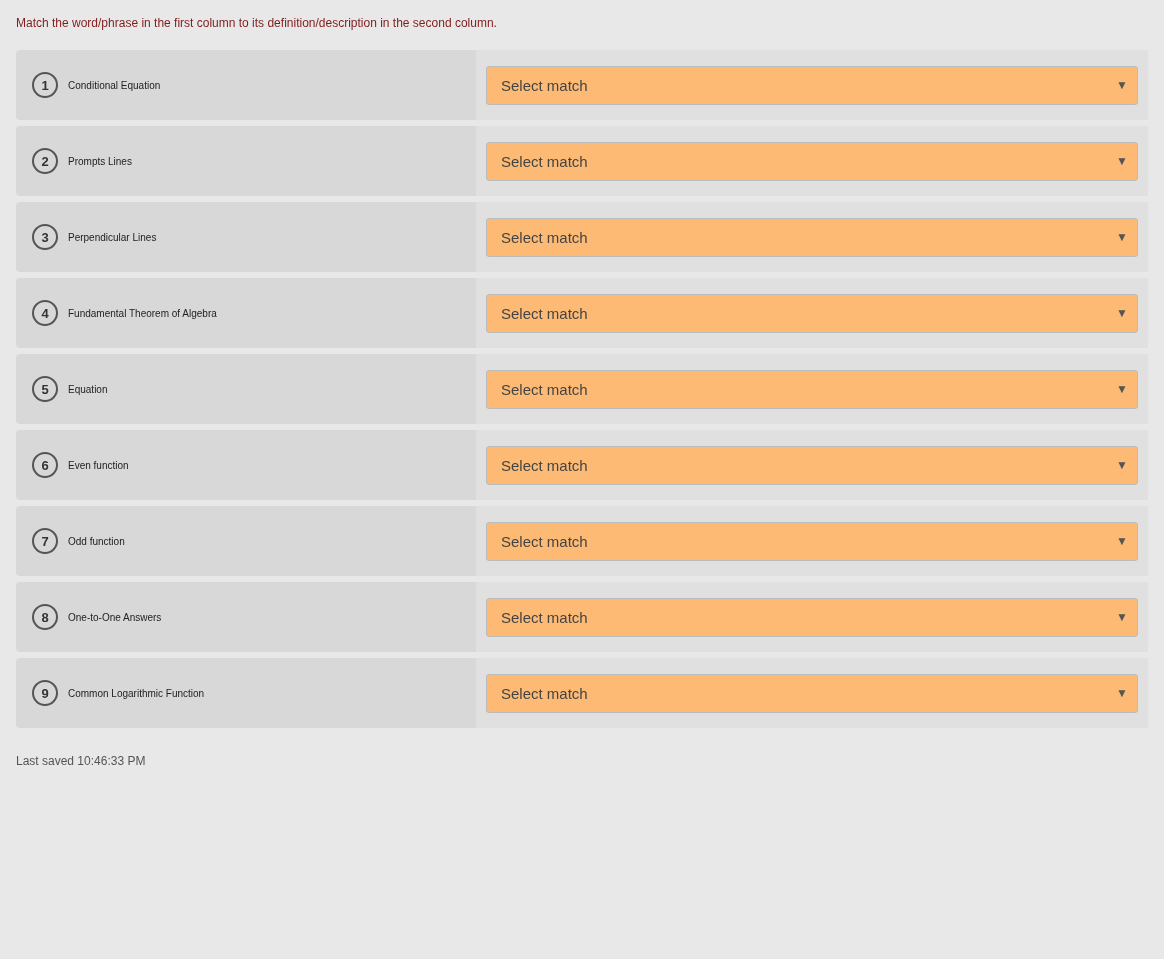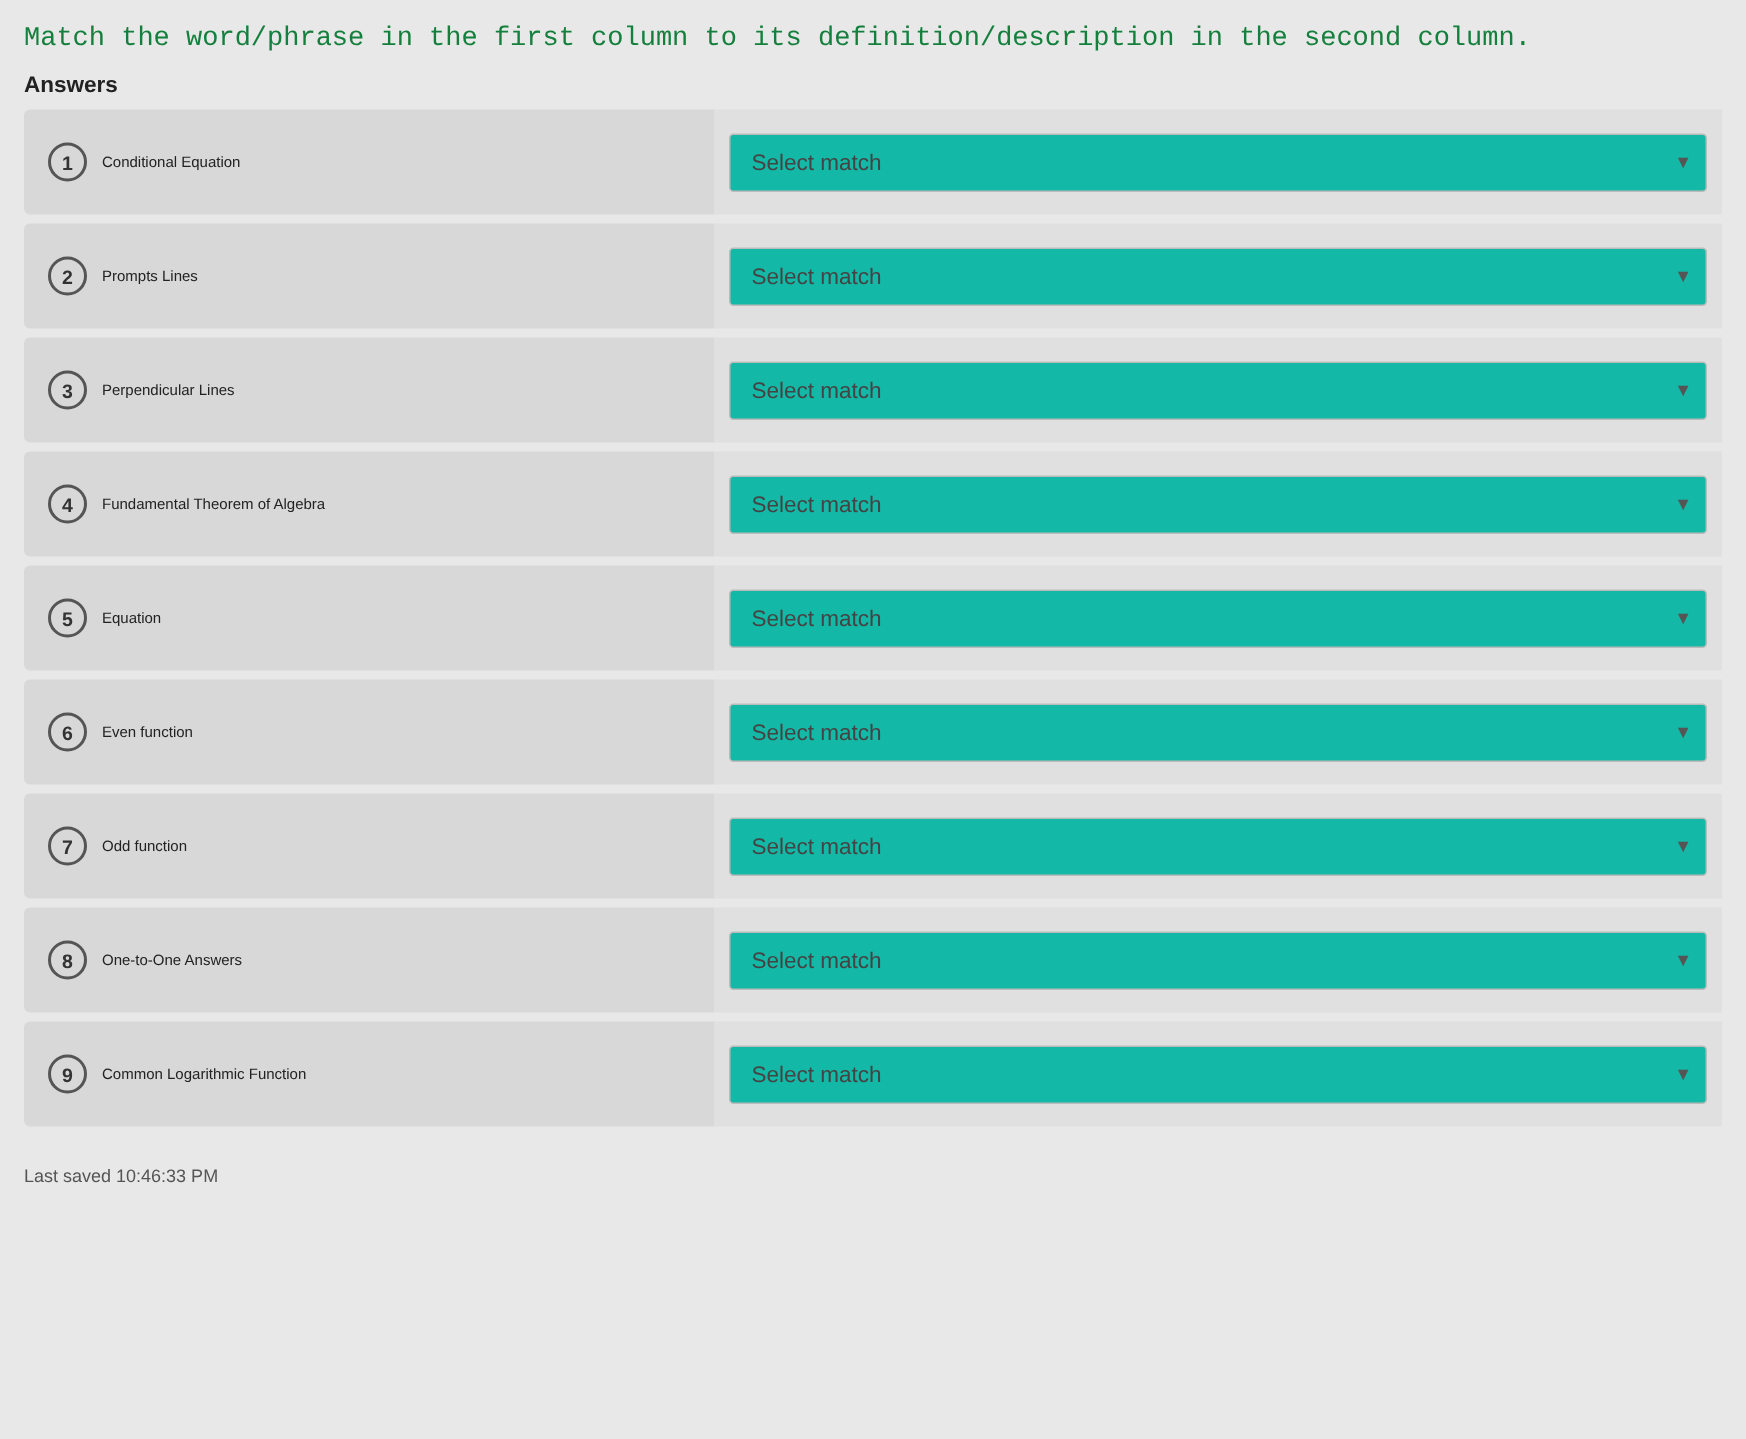--- a/index.html
+++ b/index.html
@@ -10,24 +10,23 @@
 
     body {
       font-family: Arial, sans-serif;
       background-color: #e8e8e8;
       padding: 16px;
       width: 1164px;
       min-height: 959px;
     }
 
     .instruction {
-      font-size: 18px;
-      color: #15803d;
+      font-size: 12px;
+      color: #7f1d1d;
       margin-bottom: 12px;
-      font-family: Liberation Mono, monospace;
     }
 
     .columns-header {
       display: flex;
       margin-bottom: 8px;
     }
 
     .col-prompts-header {
       width: 460px;
       font-size: 15px;
@@ -90,21 +89,21 @@
 
     .select-wrapper {
       width: 100%;
       position: relative;
     }
 
     .select-dropdown {
       width: 100%;
       appearance: none;
       -webkit-appearance: none;
-      background-color: #14b8a6;
+      background-color: #fdba74;
       border: 1px solid #bbb;
       border-radius: 3px;
       padding: 10px 36px 10px 14px;
       font-size: 15px;
       color: #444;
       cursor: pointer;
       outline: none;
     }
 
     .chevron-icon {
@@ -122,21 +121,20 @@
       font-size: 12px;
       color: #555;
     }
   </style>
 </head>
 <body>
 
 <p class="instruction">Match the word/phrase in the first column to its definition/description in the second column.</p>
 
 <div class="columns-header">
-  <div class="col-answers-header">Answers</div>
 </div>
 
 <div id="rows-container">
     <div class="match-row">
       <div class="prompt-cell">
         <span class="prompt-number">1</span>
         <span class="prompt-text">Conditional Equation</span>
       </div>
       <div class="answer-cell">
         <div class="select-wrapper"><select class="select-dropdown"><option value="">Select match</option><option value="An equation that is true for some, but not all, values of the variable">An equation that is true for some, but not all, values of the variable</option><option value="Two lines in a plane that never intersect and have the same slope">Two lines in a plane that never intersect and have the same slope</option><option value="Two lines that intersect at a right angle">Two lines that intersect at a right angle</option><option value="Every polynomial of degree n has exactly n complex roots">Every polynomial of degree n has exactly n complex roots</option><option value="The graph of a quadratic function">The graph of a quadratic function</option><option value="A function where f(-x) = f(x), symmetric about the y-axis">A function where f(-x) = f(x), symmetric about the y-axis</option><option value="A function where f(-x) = -f(x), symmetric about the origin">A function where f(-x) = -f(x), symmetric about the origin</option><option value="A function where each output corresponds to exactly one input">A function where each output corresponds to exactly one input</option><option value="A logarithm with base 10">A logarithm with base 10</option></select><span class="chevron-icon">▼</span></div>

